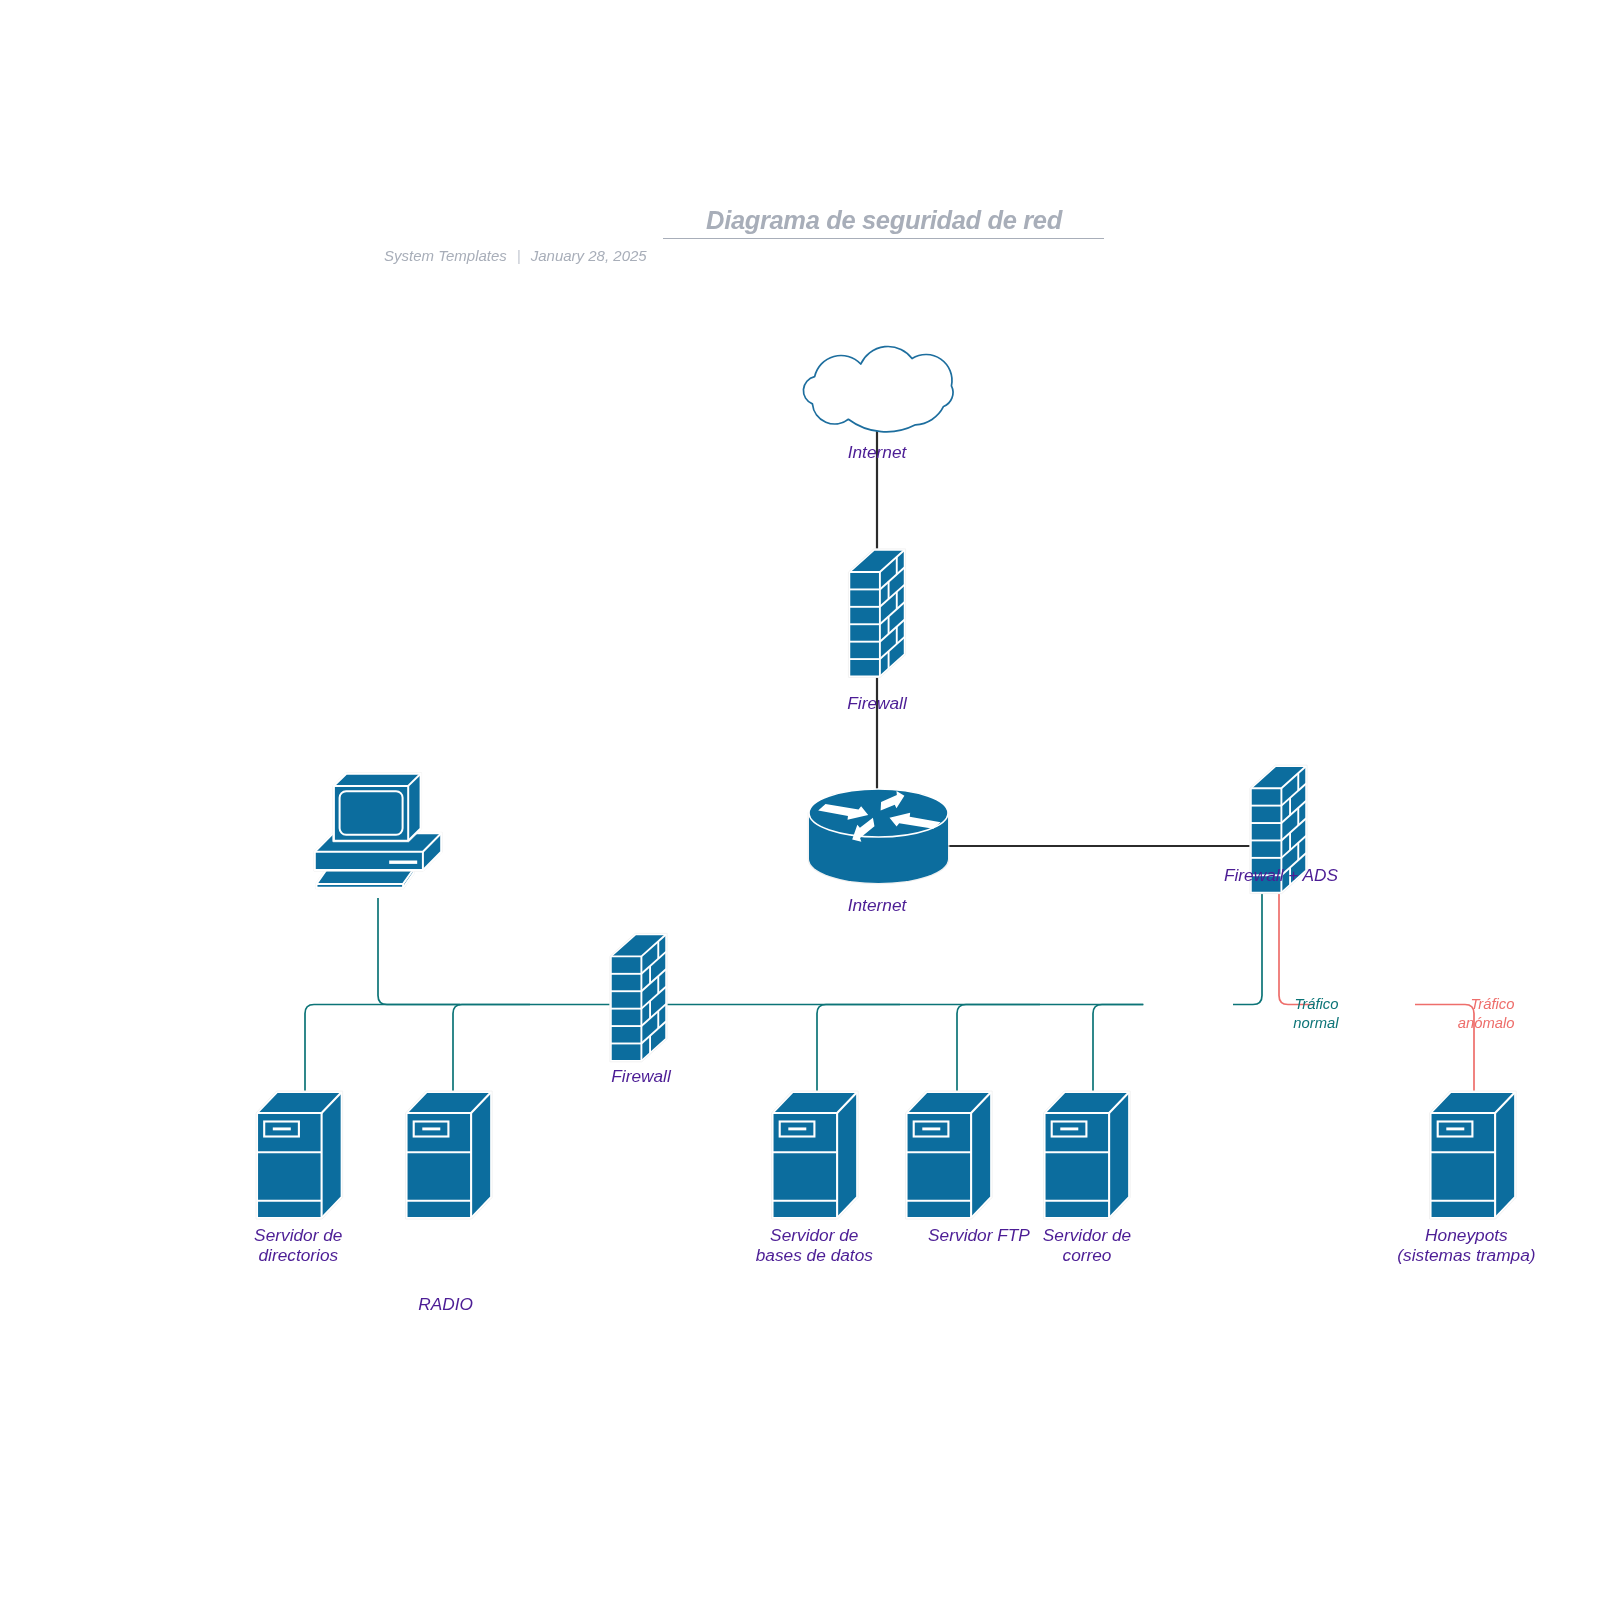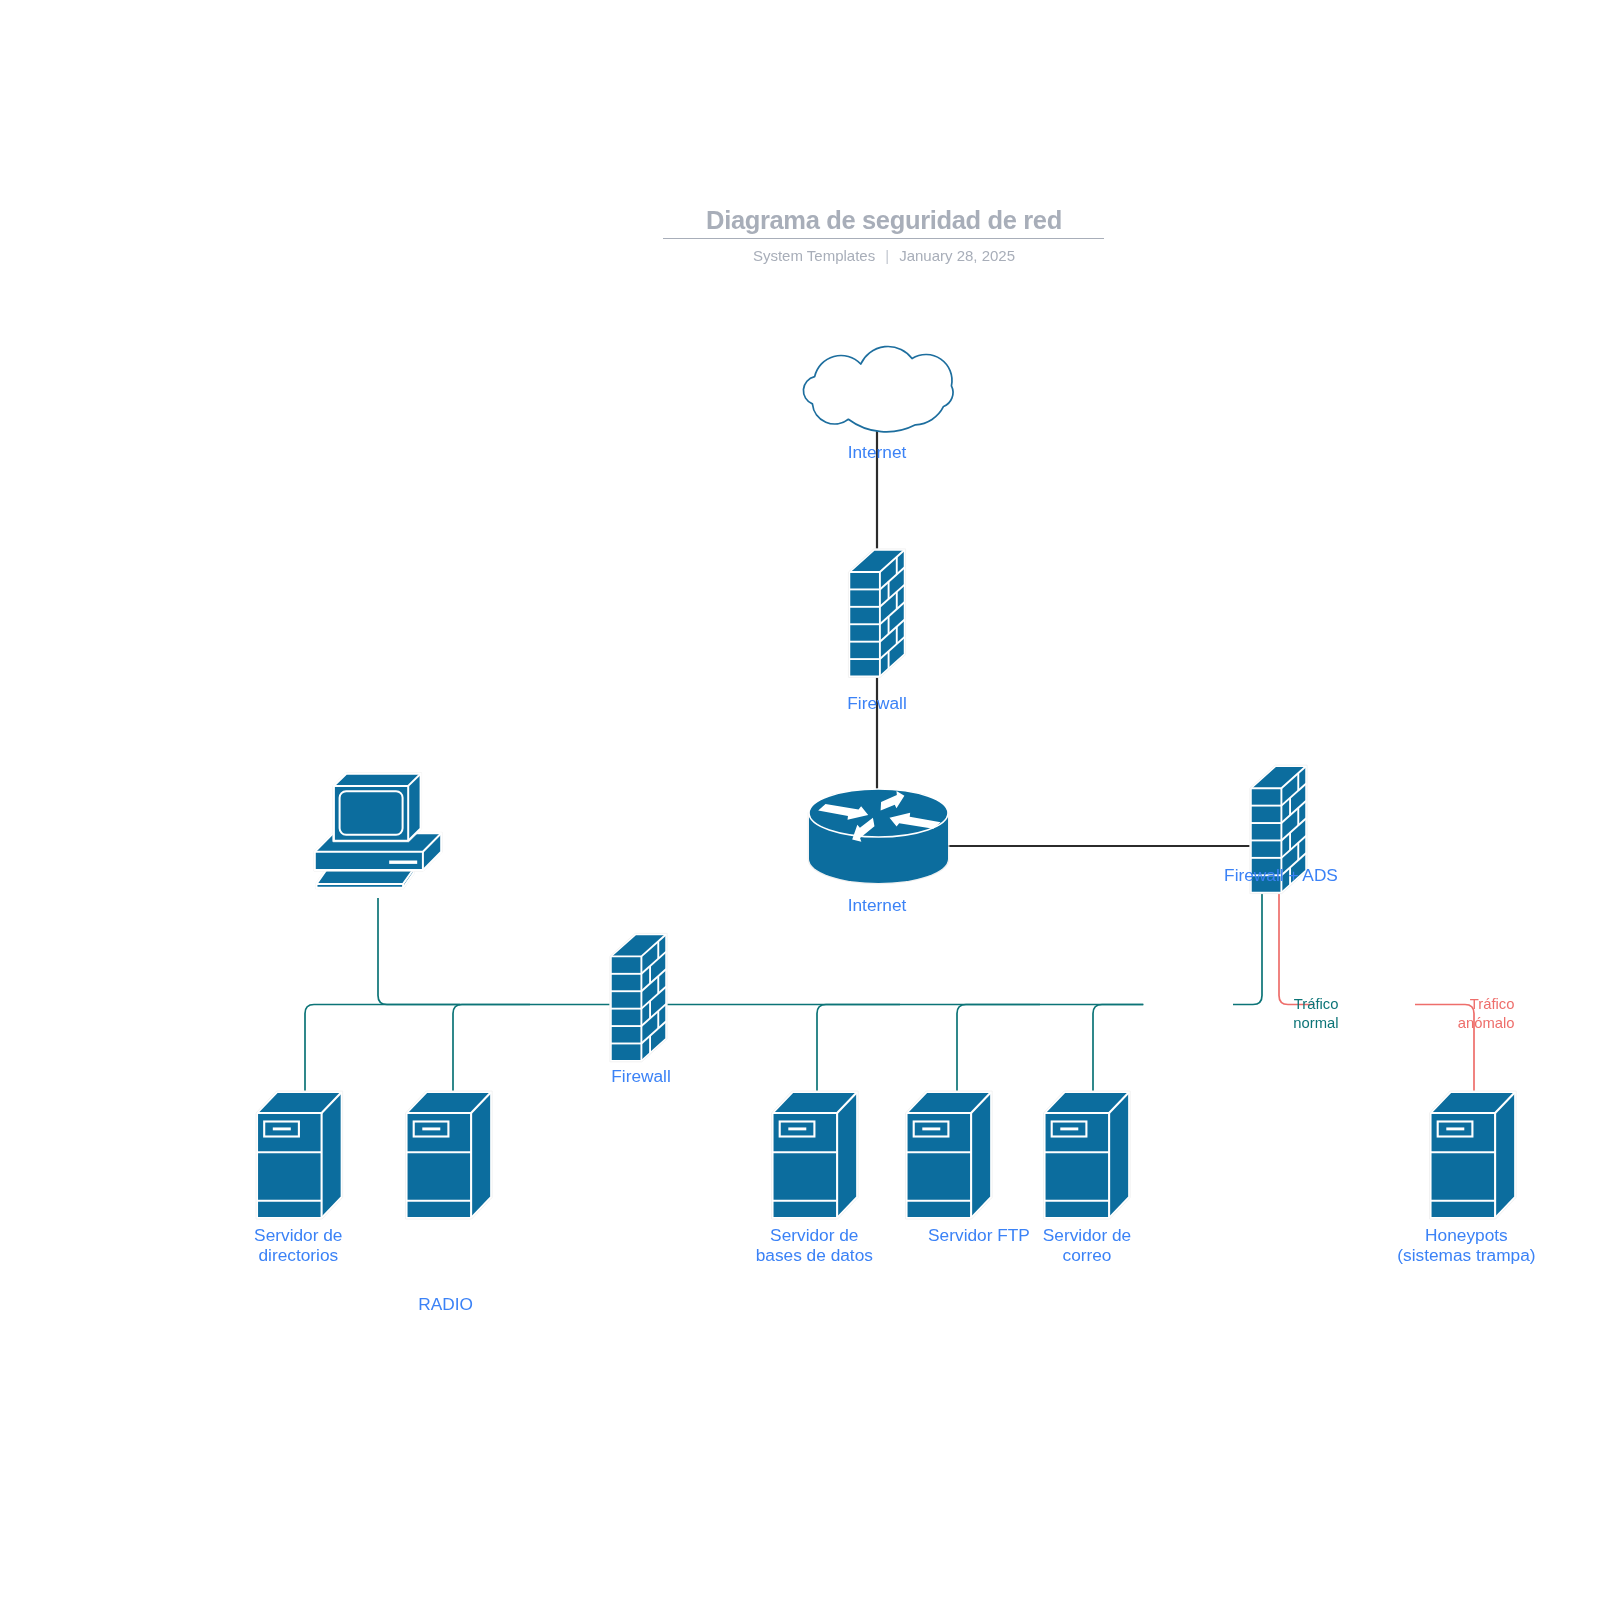--- a/index.html
+++ b/index.html
@@ -1,26 +1,26 @@
 <!DOCTYPE html>
 <html><head>
 <meta charset="utf-8">
 <title>Diagrama de seguridad de red</title>
 <style>
   html,body{margin:0;padding:0;}
   body{width:1600px;height:1600px;background:#fff;font-family:"Liberation Sans",sans-serif;overflow:hidden;}
-  #stage{position:relative;width:1600px;height:1600px;}
+  #stage{position:relative;width:1600px;height:1600px;font-style:italic;}
   svg#scene{position:absolute;left:0;top:0;width:1600px;height:1600px;display:block;}
   .hdr-title{position:absolute;left:384px;top:206px;width:1000px;text-align:center;
     font-size:25.5px;font-weight:bold;color:#a8aeb9;letter-spacing:-0.35px;}
   .hdr-rule{position:absolute;left:663px;top:238px;width:441px;height:1.4px;background:#a8aeb9;}
-  .hdr-sub{position:absolute;left:384px;top:247px;width:1000px;text-align:center;
+  .hdr-sub{position:absolute;left:384px;top:247px;width:1000px;text-align:left;
     font-size:15px;color:#a8aeb9;}
   .hdr-sub .sep{display:inline-block;padding:0 10px;color:#c3c8d1;}
-  .nlabel{position:absolute;text-align:center;font-size:17.3px;color:#3b82f6;line-height:20.4px;white-space:pre;}
+  .nlabel{position:absolute;text-align:center;font-size:17.3px;color:#4c1d95;line-height:20.4px;white-space:pre;}
   .elabel{position:absolute;text-align:right;font-size:14.8px;line-height:18.6px;white-space:pre;}
 </style>
 </head>
 <body>
 
 <div id="stage">
 
   <div class="hdr-title">Diagrama de seguridad de red</div>
   <div class="hdr-rule"></div>
   <div class="hdr-sub"><span>System Templates</span><span class="sep">|</span><span>January 28, 2025</span></div>

